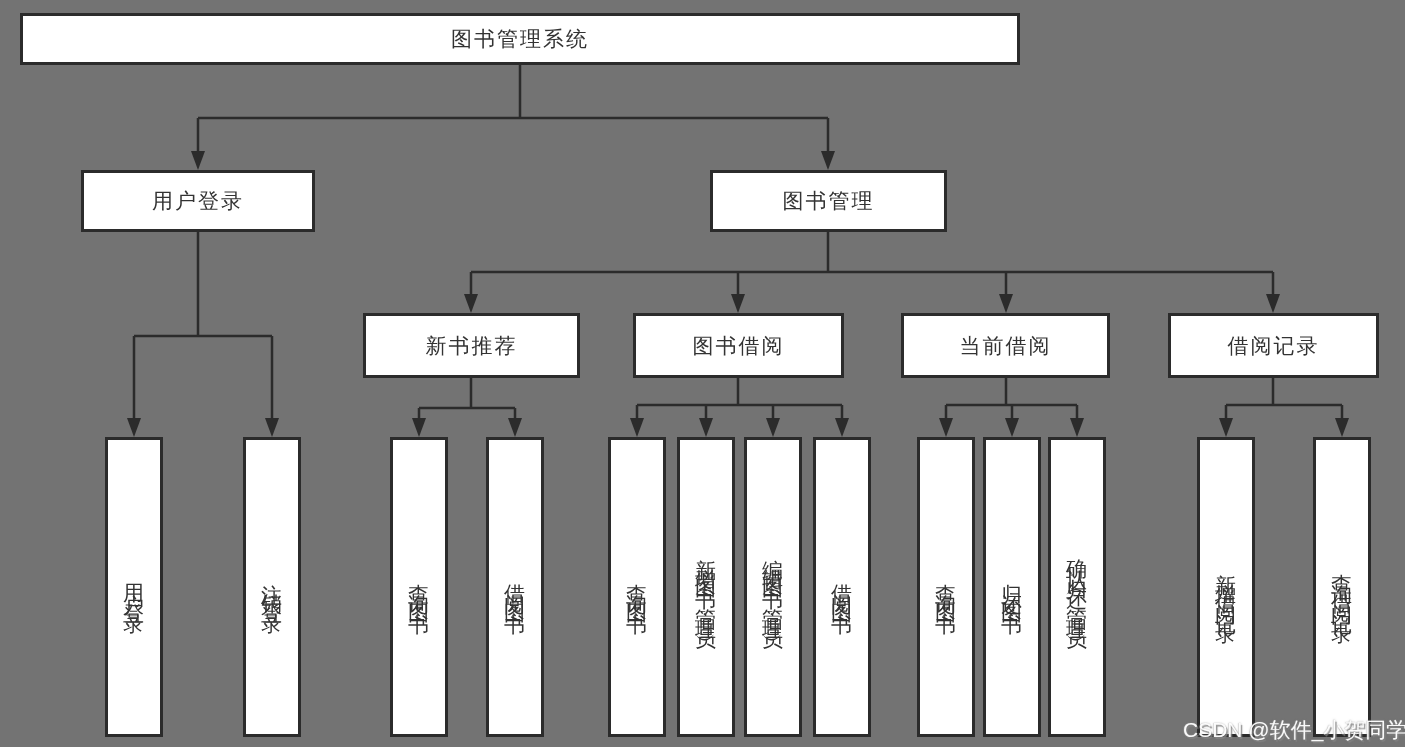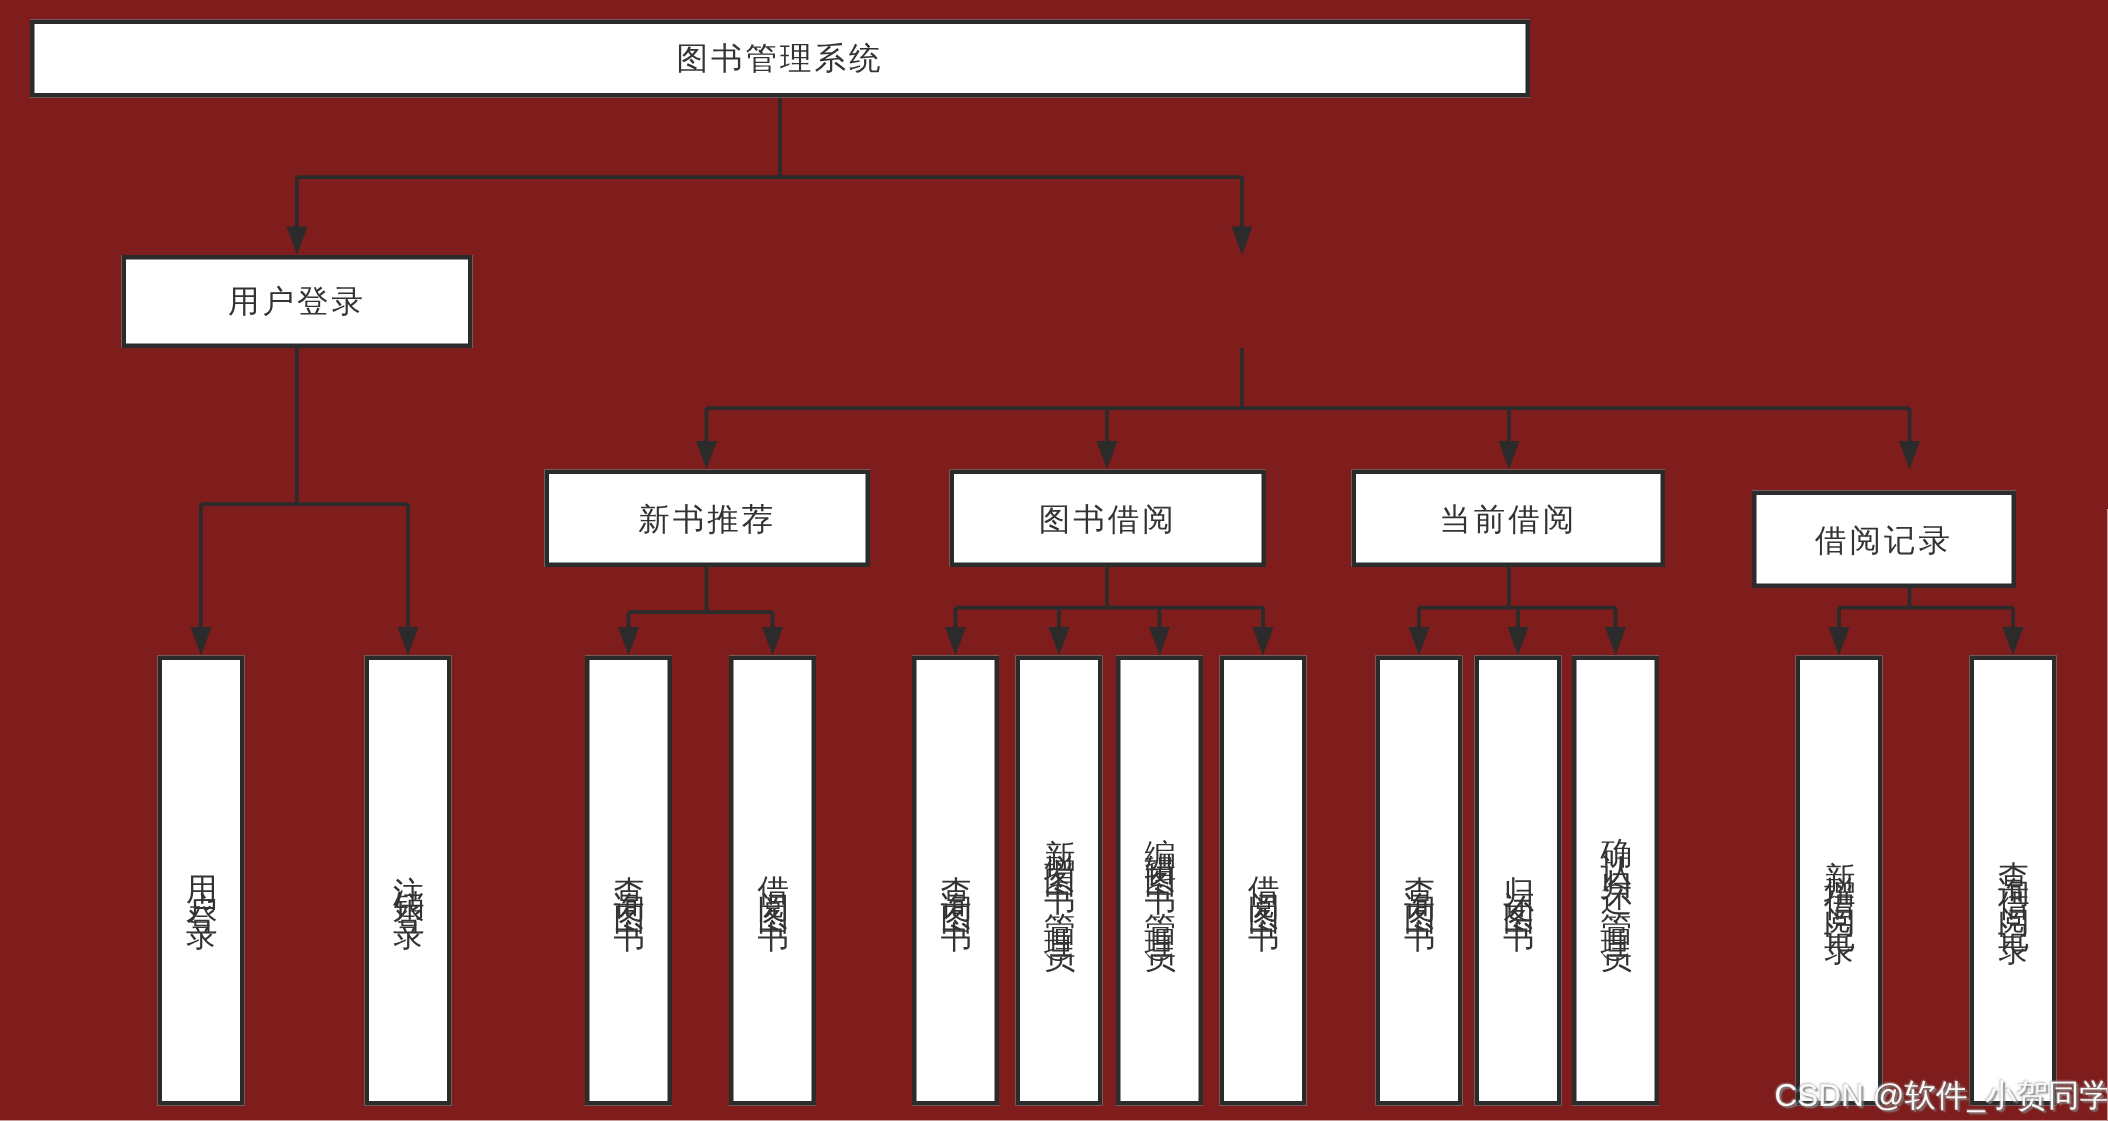--- a/index.html
+++ b/index.html
@@ -5,21 +5,21 @@
   html, body {
     margin: 0;
     padding: 0;
     background: #ffffff;
     font-family: "Liberation Sans", "DejaVu Sans", sans-serif;
   }
   #canvas {
     position: relative;
     width: 1405px;
     height: 747px;
-    background: #7f1d1d;
+    background: #737373;
     overflow: hidden;
   }
   #connector-layer {
     position: absolute;
     left: 0; top: 0;
     width: 1405px; height: 747px;
     z-index: 1;
   }
   .box {
     position: absolute;
@@ -45,21 +45,21 @@
     line-height: 1;
     font-size: 21px;
   }
   
   .n-root      { left: 20px;   top: 13px;  width: 1000px; height: 52px; }
   .n-userlogin { left: 81px;   top: 170px; width: 234px;  height: 62px; }
   .n-bookmgmt  { left: 710px;  top: 170px; width: 237px;  height: 62px; }
   .n-newrec    { left: 363px;  top: 313px; width: 217px;  height: 65px; }
   .n-bborrow   { left: 633px;  top: 313px; width: 211px;  height: 65px; }
   .n-cborrow   { left: 901px;  top: 313px; width: 209px;  height: 65px; }
-  .n-brecord   { left: 1168px; top: 313px; width: 176px;  height: 65px; margin-top: 14px; }
+  .n-brecord   { left: 1168px; top: 313px; width: 211px;  height: 65px; }
   .vbox        { top: 437px; height: 300px; width: 58px; }
   .n-login     { left: 105px; }
   .n-logout    { left: 243px; }
   .n-rq        { left: 390px; }
   .n-rb        { left: 486px; }
   .n-bq        { left: 608px; }
   .n-badd      { left: 677px; }
   .n-bedit     { left: 744px; }
   .n-bb        { left: 813px; }
   .n-cq        { left: 917px; }
@@ -118,20 +118,23 @@
     </g>
   </svg>
 
   <div class="box n-root">
     <span class="label">图书管理系统</span>
   </div>
 
   <div class="box n-userlogin">
     <span class="label">用户登录</span>
   </div>
+  <div class="box n-bookmgmt">
+    <span class="label">图书管理</span>
+  </div>
 
   <div class="box n-bborrow">
     <span class="label">图书借阅</span>
   </div>
   <div class="box n-newrec">
     <span class="label">新书推荐</span>
   </div>
   <div class="box n-cborrow">
     <span class="label">当前借阅</span>
   </div>

